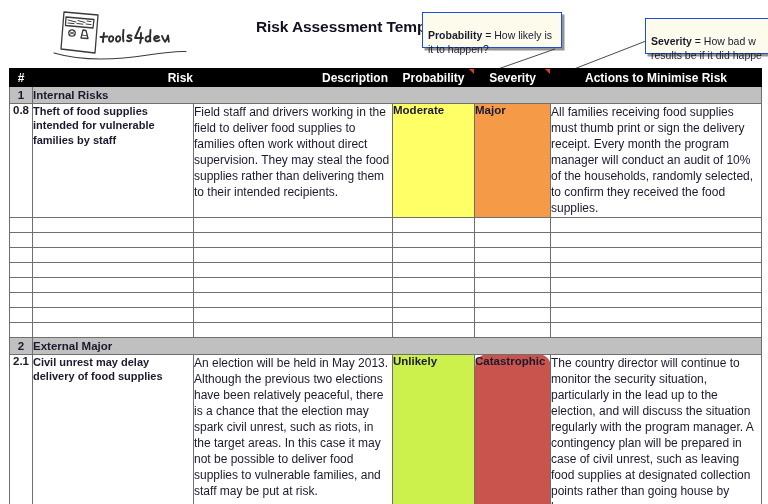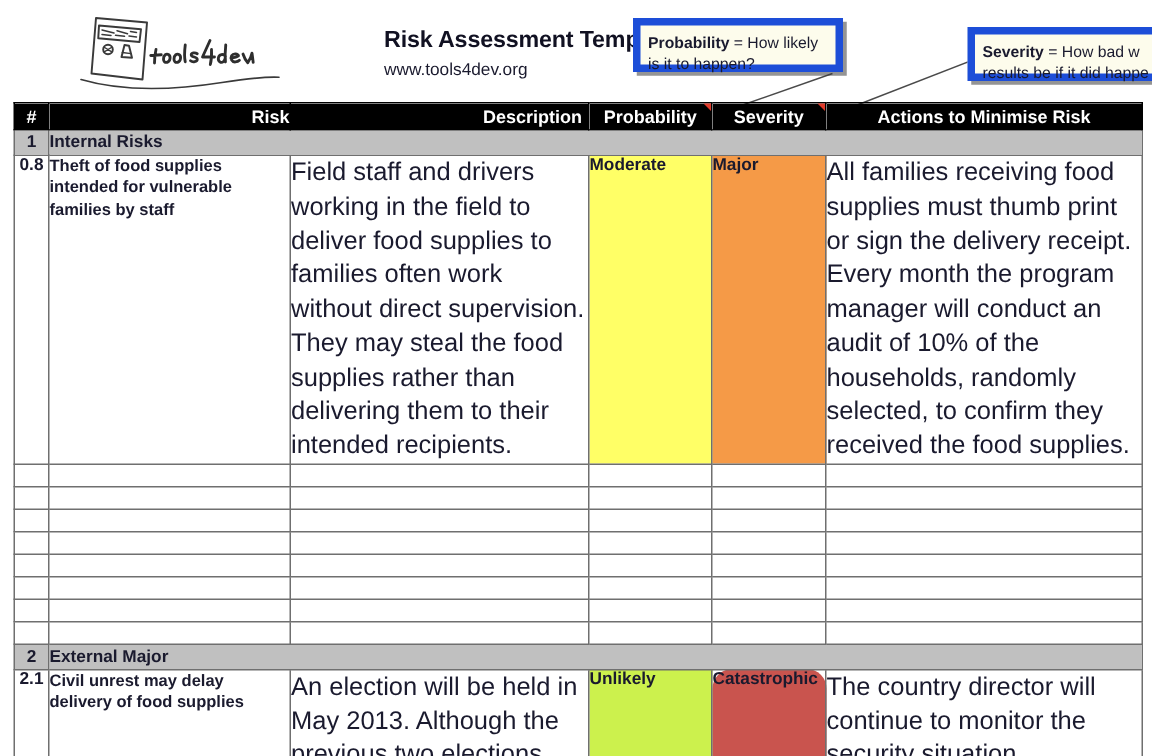--- a/index.html
+++ b/index.html
@@ -45,25 +45,25 @@
     font-size: 11.5px;
     color: #1a1a2e;
     margin-top: 5px;
     white-space: nowrap;
   }
 
   
   .callout {
     position: absolute;
     background: #fdfcec;
-    border: 5px solid #1d4ed8;
+    border: 1px solid #1d4ed8;
     box-shadow: 2.5px 2.5px 0 rgba(60,60,60,0.55);
     font-size: 10.5px;
     line-height: 1.32;
-    padding: 6px 5px 4px 5px;
+    padding: 16px 5px 4px 5px;
     color: #1a1a2e;
     box-sizing: border-box;
   }
   .callout b { font-weight: bold; }
 
   #callout-probability {
     left: 422px; top: 12px;
     width: 140px; height: 36px;
   }
   #callout-severity {
@@ -149,21 +149,21 @@
   }
   td.risk-cell {
     vertical-align: middle;
     font-size: 11px;
     font-weight: bold;
     line-height: 1.30;
     padding: 2px 4px 2px 5px;
   }
   td.desc-cell, td.act-cell {
     vertical-align: top;
-    font-size: 17px;
+    font-size: 12px;
     line-height: 1.34;
     padding: 4px 5px 3px 5px;
   }
   td.prob-cell, td.sev-cell {
     text-align: left;
     vertical-align: middle;
     font-size: 11.5px;
     font-weight: bold;
     color: #1a1a2e;
   }
@@ -208,21 +208,20 @@
         <path d="M88,21 L83,32 L91,32 M89,27 C89.2,31 89,34 88.2,37"></path>
         <path d="M98.5,24 C98,28.5 98,32.5 98.3,35.3 M98.3,31.5 C97,29.6 94,30 93.6,32.6 C93.2,35 95.4,36.4 97,35 C97.8,34.3 98.2,33 98.3,31.5 Z"></path>
         <path d="M102,32.8 C104.5,32.4 106,32 107,31.3 C106.6,29.6 103.5,29.3 102.4,31.2 C101.4,33 102.6,35.5 105,35.3 C106.2,35.2 107,34.8 107.6,34.2"></path>
         <path d="M110,30 C110.8,32.5 112,34.5 113.2,35.8 C114.6,33.8 115.6,31.6 116,29.4 C116.4,32 116.6,34 116.8,35.6"></path>
       </g>
     </svg>
   </div>
 
   <div class="title-block">
     <div class="doc-title">Risk Assessment Template</div>
-    <div class="doc-url">www.tools4dev.org</div>
   </div>
 
   <svg class="leader-svg">
     <line x1="555" y1="49" x2="478" y2="76" stroke="#4a4a4a" stroke-width="1"></line>
     <line x1="700" y1="20" x2="556" y2="76" stroke="#4a4a4a" stroke-width="1"></line>
   </svg>
 
   <div class="callout" id="callout-probability">
     <b>Probability</b><span> = How likely is it to happen?</span>
   </div>

